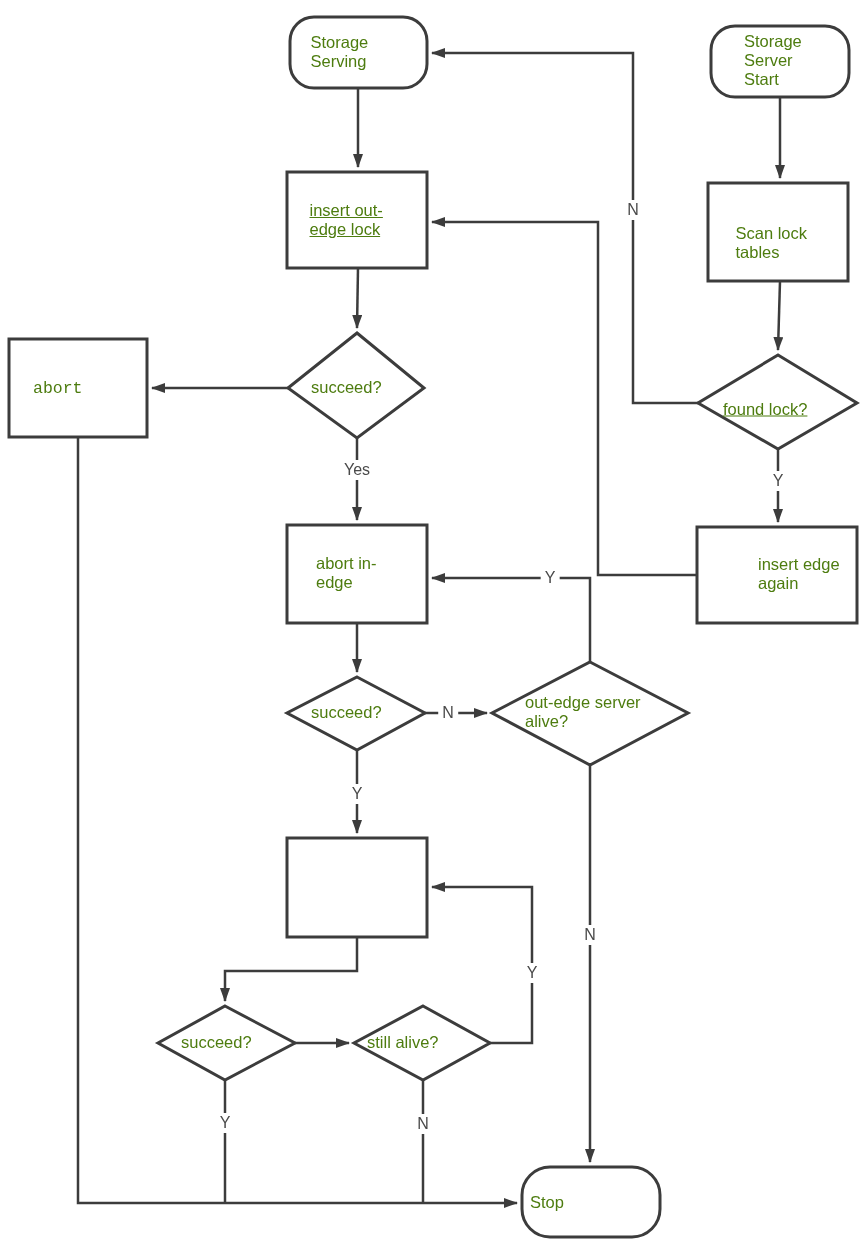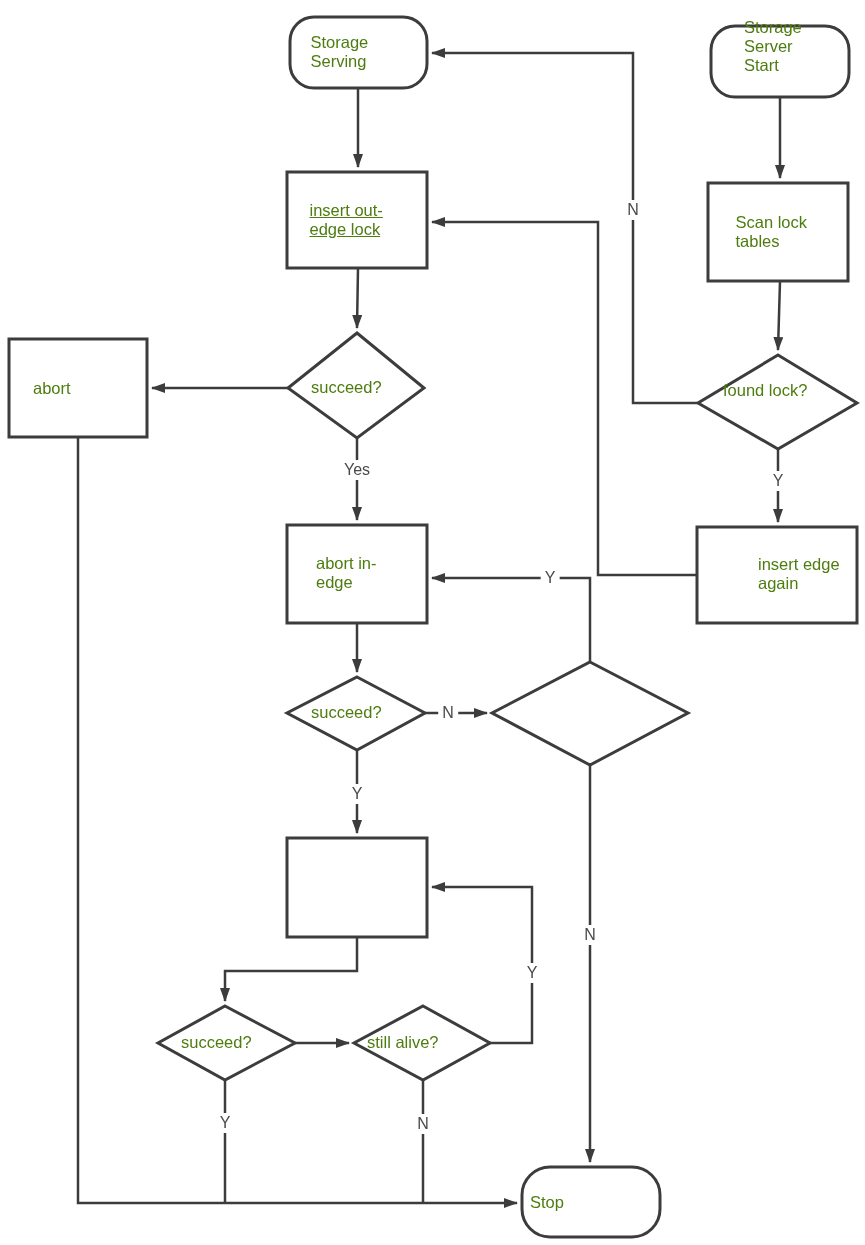--- a/index.html
+++ b/index.html
@@ -105,29 +105,30 @@
       <polygon points="357,677 425,713 357,750 287,713"></polygon>
       <polygon points="590,662 688,713 590,765 492,713"></polygon>
       <rect x="287" y="838" width="140" height="99"></rect>
       <polygon points="225,1006 295,1043 225,1080 158,1043"></polygon>
       <polygon points="423,1006 490,1043 423,1080 354,1043"></polygon>
       <rect x="522" y="1167" width="138" height="70" rx="28"></rect>
     </g>
   </svg>
 
   <div class="node-label" style="left:358px; top:52px; width:95px;">Storage Serving</div>
-  <div class="node-label" style="left:780px; top:46px; width:72px;">Storage Server Start</div>
+  <div class="node-label" style="left:780px; top:60px; width:72px;">Storage Server Start</div>
   <div class="node-label" style="left:357px; top:220px; width:95px;text-decoration:underline;">insert out-edge lock</div>
-  <div class="node-label" style="left:778px; top:232px; width:85px;">Scan lock tables</div>
+  <div class="node-label" style="left:778px; top:243px; width:85px;">Scan lock tables</div>
   <div class="node-label" style="left:356px; top:387px; width:90px;">succeed?</div>
-  <div class="node-label" style="left:78px; top:388px; width:90px;">abort</div>
-  <div class="node-label" style="left:778px; top:390px; width:110px;">found lock?</div>
+  <div class="node-label" style="left:78px; top:388px; width:90px;font-family:Liberation Mono, monospace;">abort</div>
+  <div class="node-label" style="left:778px; top:409px; width:110px;text-decoration:underline;">found lock?</div>
   <div class="node-label" style="left:357px; top:573px; width:82px;">abort in-edge</div>
   <div class="node-label" style="left:808px; top:574px; width:100px;">insert edge again</div>
   <div class="node-label" style="left:356px; top:712px; width:90px;">succeed?</div>
+  <div class="node-label" style="left:590px; top:712px; width:130px;">out-edge server alive?</div>
   <div class="node-label" style="left:226px; top:1042px; width:90px;">succeed?</div>
   <div class="node-label" style="left:422px; top:1042px; width:110px;">still alive?</div>
   <div class="node-label" style="left:570px; top:1202px; width:80px;">Stop</div>
 
   <div class="edge-label" style="left:633px; top:210px;">N</div>
   <div class="edge-label" style="left:357px; top:470px;">Yes</div>
   <div class="edge-label" style="left:778px; top:481px;">Y</div>
   <div class="edge-label" style="left:550px; top:578px;">Y</div>
   <div class="edge-label" style="left:448px; top:713px;">N</div>
   <div class="edge-label" style="left:357px; top:794px;">Y</div>

